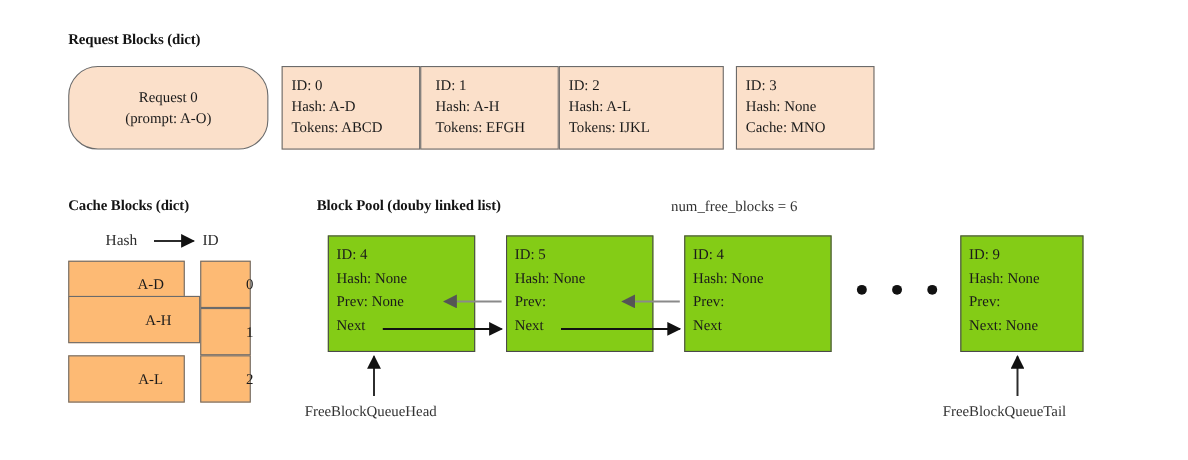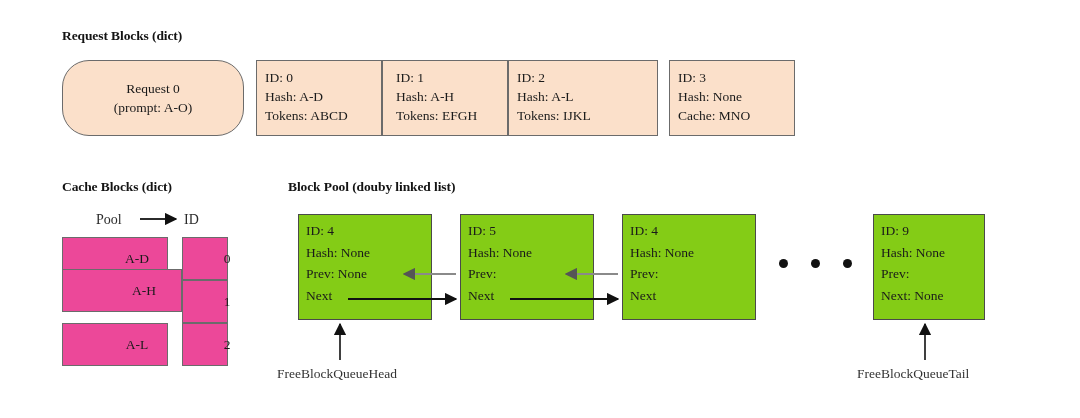--- a/index.html
+++ b/index.html
@@ -49,21 +49,21 @@
     border-radius: 27px;
   }
   .req-lines {
     padding: 7px 0 0 8px;
     text-align: left;
   }
   .req-lines div { white-space: nowrap; }
   
   .cache-cell {
     position: absolute;
-    background: #ec4899;
+    background: #fdba74;
     border: 1.6px solid #6b6b6b;
     box-sizing: border-box;
     display: flex;
     align-items: center;
     justify-content: center;
     font-size: 13.5px;
     color: #1a1a1a;
     padding-left: 44px;
   }
   .col-head {
@@ -135,33 +135,34 @@
   </div>
 
   <div class="req-box req-lines" style="left:645px; top:60px; width:126px; height:76px;margin-left:24px;">
     <div>ID: 3</div>
     <div>Hash: None</div>
     <div>Cache: MNO</div>
   </div>
 
   <div class="sec-title" style="left:62px; top:179px;">Cache Blocks (dict)</div>
 
-  <div class="col-head" style="left:96px; top:212px;">Pool</div>
+  <div class="col-head" style="left:96px; top:212px;">Hash</div>
   <div class="col-head" style="left:184px; top:212px;">ID</div>
 
   <div class="cache-cell" style="left:62px; top:237px; width:106px; height:43px;">A-D</div>
   <div class="cache-cell" style="left:62px; top:269px; width:120px; height:43px;">A-H</div>
   <div class="cache-cell" style="left:62px; top:323px; width:106px; height:43px;">A-L</div>
 
   <div class="cache-cell" style="left:182px; top:237px; width:33px; height:43px;">0</div>
   <div class="cache-cell" style="left:182px; top:280px; width:33px; height:43px;">1</div>
   <div class="cache-cell" style="left:182px; top:323px; width:33px; height:43px;">2</div>
 
   <div class="sec-title" style="left:288px; top:179px;">Block Pool (douby linked list)</div>
 
+  <div class="plain-label" style="left:610px; top:180px;">num_free_blocks = 6</div>
 
   <div class="pool-box" style="left:298px; top:214px; width:134px; height:106px;">
     <div>ID: 4</div>
     <div>Hash: None</div>
     <div>Prev: None</div>
     <div>Next</div>
   </div>
 
   <div class="pool-box" style="left:460px; top:214px; width:134px; height:106px;">
     <div>ID: 5</div>

